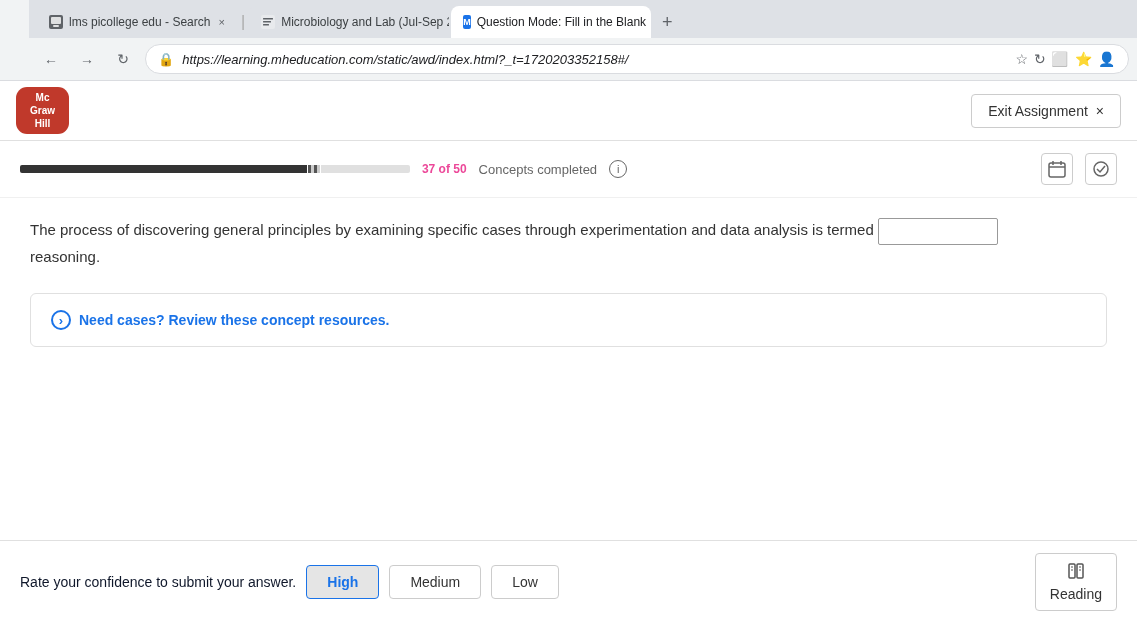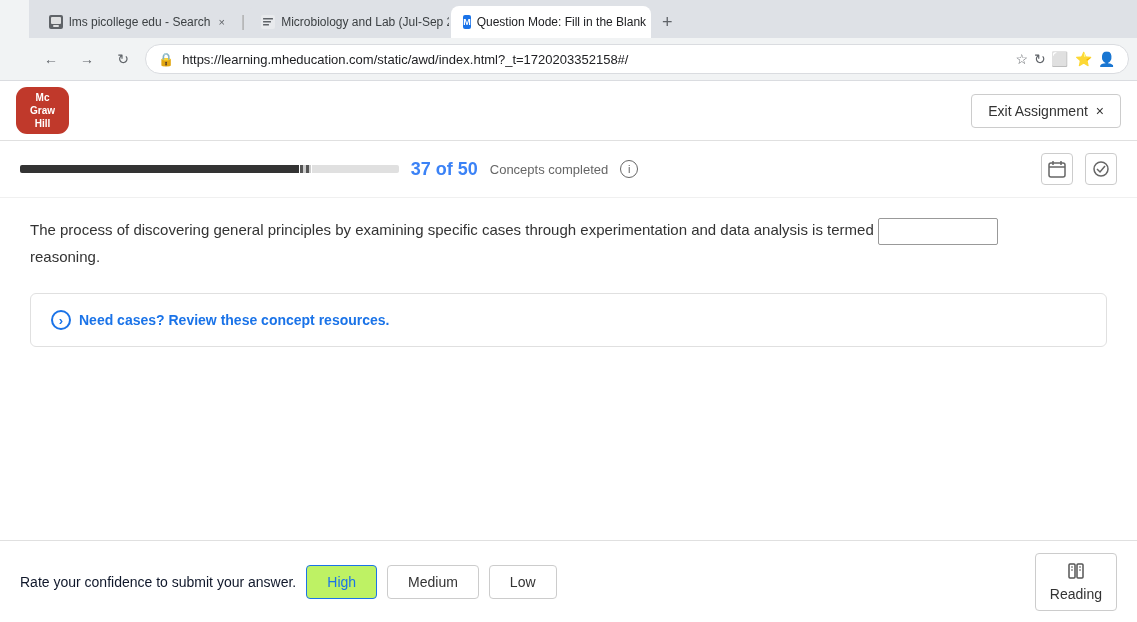--- a/index.html
+++ b/index.html
@@ -118,20 +118,21 @@
       justify-content: center;
       border-radius: 50%;
       cursor: pointer;
       font-size: 14px;
       color: #5f6368;
     }
 
     .address-text {
       font-size: 13px;
       color: #202124;
+      font-style: italic;
     }
 
     .address-icons {
       display: flex;
       gap: 6px;
       margin-left: auto;
       align-items: center;
     }
 
     
@@ -181,22 +182,22 @@
     
     .progress-section {
       padding: 12px 20px;
       display: flex;
       align-items: center;
       gap: 12px;
       border-bottom: 1px solid #f0f0f0;
     }
 
     .progress-text {
-      font-size: 18px;
-      color: #3b82f6;
+      font-size: 12px;
+      color: #ec4899;
       white-space: nowrap;
     }
 
     .progress-label {
       font-size: 13px;
       color: #666;
     }
 
     .icon-btn {
       width: 32px;
@@ -300,23 +301,24 @@
       padding: 8px 20px;
       border: 1px solid #ccc;
       border-radius: 4px;
       background: #fff;
       font-size: 14px;
       cursor: pointer;
       color: #333;
     }
 
     .confidence-btn.high {
-      background: #bef264;
+      background: #e5e5e5;
       border-color: #1a73e8;
       color: #1a73e8;
+      font-weight: bold;
     }
 
     .reading-btn {
       display: flex;
       align-items: center;
       gap: 6px;
       padding: 8px 14px;
       border: 1px solid #ccc;
       border-radius: 4px;
       background: #fff;

